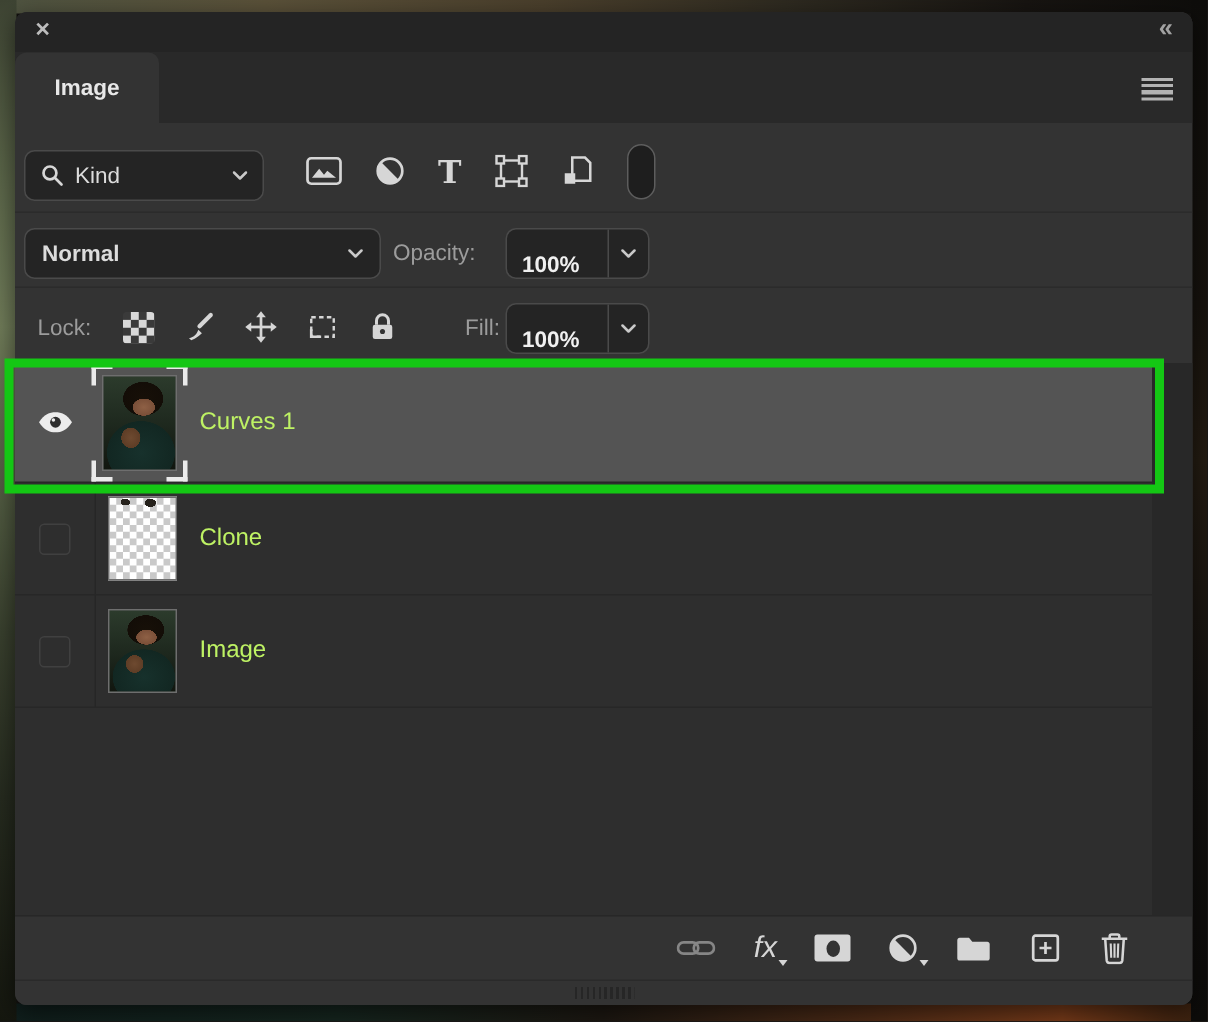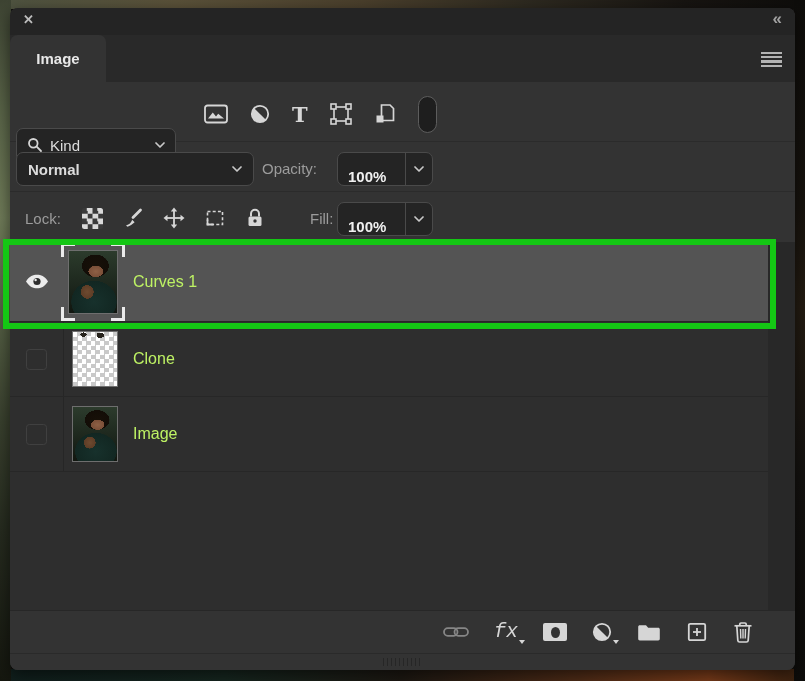--- a/index.html
+++ b/index.html
@@ -33,21 +33,21 @@
   #panel-menu{position:absolute;right:13px;top:17px;width:21px;}
   #panel-menu .bar{height:2.3px;background:#b3b3b3;margin-bottom:1.9px;}
 
   
   .ctl-row{position:absolute;left:0;width:100%;}
   #filter-row{top:74px;height:60px;border-bottom:1px solid #2b2b2b;}
   #blend-row{top:135px;height:49px;border-bottom:1px solid #2b2b2b;}
   #lock-row{top:185px;height:49px;}
 
   .field{background:#242424;border:1px solid #4a4a4a;border-radius:7px;display:flex;align-items:center;color:#dcdcdc;font-size:15px;}
-  #kind-dd{position:absolute;left:6px;top:18px;width:160px;height:34px;padding:0 10px;margin-top:28px;}
+  #kind-dd{position:absolute;left:6px;top:18px;width:160px;height:34px;padding:0 10px;}
   #kind-dd .lbl{margin-left:7px;}
   #kind-dd .sp{flex:1;}
 
   #filter-icons{position:absolute;left:194px;top:6px;height:52px;display:flex;align-items:center;gap:22px;}
   .icon-btn{display:flex;align-items:center;justify-content:center;}
   .serifT{font-family:"DejaVu Serif",serif;font-size:21px;font-weight:600;color:#d6d6d6;line-height:1;}
 
   #filter-toggle{width:19px;height:37px;border-radius:10px;background:#1e1e1e;border:1px solid #5d5d5d;}
   #filter-toggle .knob{width:15px;height:15px;border-radius:50%;background:#f2f2f2;margin:1px auto 0;}
 
@@ -98,21 +98,21 @@
   .bracket{position:absolute;width:14px;height:14px;border:0 solid #ebebeb;}
   .bracket.tl{left:0;top:0;border-left-width:3px;border-top-width:3px;}
   .bracket.tr{right:0;top:0;border-right-width:3px;border-top-width:3px;}
   .bracket.bl{left:0;bottom:0;border-left-width:3px;border-bottom-width:3px;}
   .bracket.br{right:0;bottom:0;border-right-width:3px;border-bottom-width:3px;}
 
   
   #toolbar{position:absolute;left:0;top:602px;width:100%;height:43px;background:#333;border-top:1px solid #272727;
     display:flex;align-items:center;justify-content:flex-end;gap:25px;padding-right:42px;}
   .tb-item{position:relative;display:flex;align-items:center;justify-content:center;}
-  .fx-text{font-family:Liberation Mono, monospace;font-style:italic;font-size:20px;color:#d6d6d6;line-height:1;}
+  .fx-text{font-family:Liberation Sans, sans-serif;font-style:italic;font-size:20px;color:#d6d6d6;line-height:1;}
   .caret{position:absolute;right:-7px;bottom:-2px;width:0;height:0;
     border-left:3.6px solid transparent;border-right:3.6px solid transparent;border-top:4.5px solid #d6d6d6;}
   .mask-shape{width:24px;height:18px;background:#d6d6d6;border-radius:2px;display:flex;align-items:center;justify-content:center;}
   .mask-shape .hole{width:9px;height:11px;border-radius:50%;background:#333;}
 
   
   #footer{position:absolute;left:0;top:645px;width:100%;height:17px;background:#333;border-top:1px solid #2a2a2a;
     display:flex;align-items:center;justify-content:center;}
   #grip{width:40px;height:8px;background:repeating-linear-gradient(90deg,#262626 0 1.5px,rgba(0,0,0,0) 1.5px 4px);}
 

